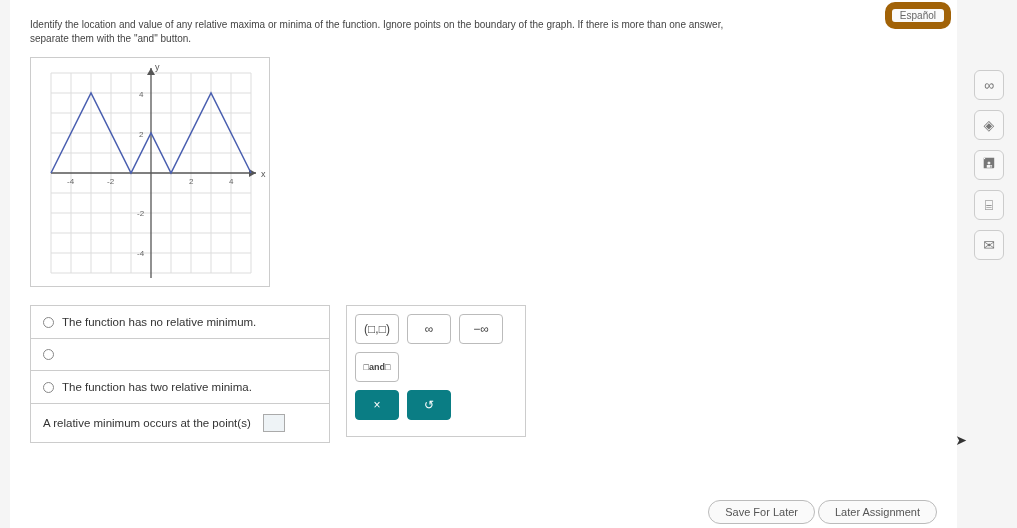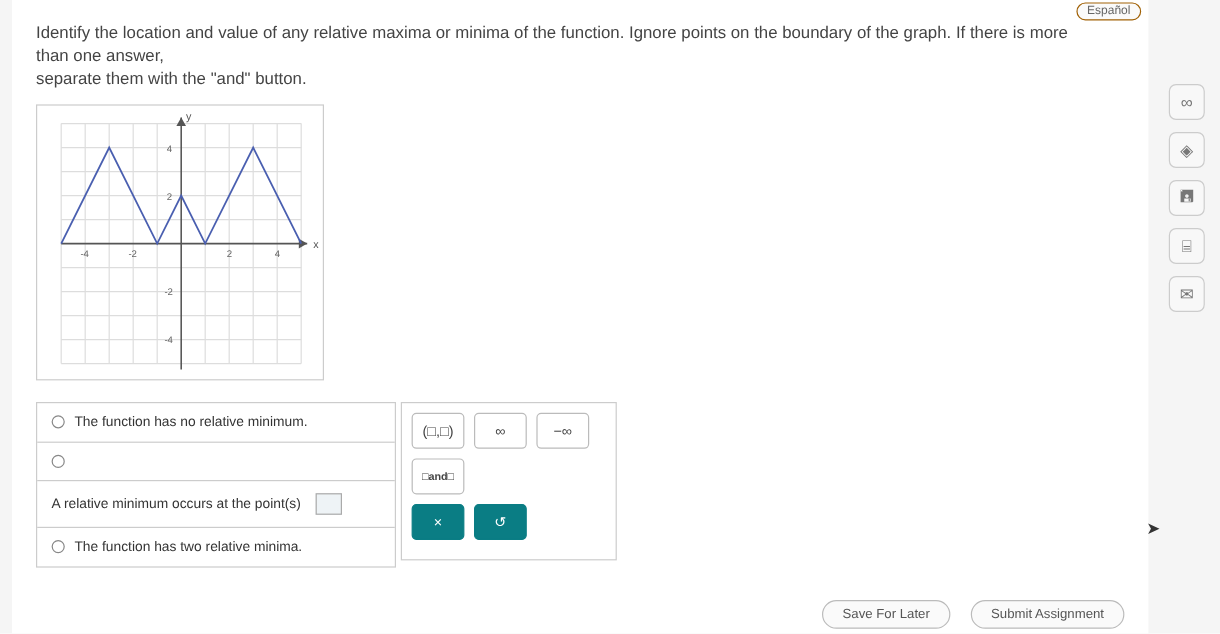--- a/index.html
+++ b/index.html
@@ -15,42 +15,42 @@
   .page {
     background: #fff;
     margin: 0 60px 0 10px;
     padding: 18px 20px 10px 20px;
     height: 100%;
     position: relative;
   }
   .top-btn {
     position: absolute;
     top: 2px; right: 6px;
-    border: 1px solid #a16207;
+    border: 7px solid #a16207;
     border-radius: 10px;
     padding: 1px 8px;
     font-size: 10px;
     color: #666;
     background: #fafafa;
   }
   .prompt {
-    font-size: 14px;
+    font-size: 10px;
     line-height: 1.35;
     color: #444;
     margin-bottom: 12px;
     max-width: 860px;
   }
   .graph-box {
     width: 240px; height: 230px;
     border: 1px solid #ccc;
     margin-bottom: 18px;
     position: relative;
     background: #fff;
   }
-  .answer-row { display: flex; gap: 4px; align-items: flex-start; text-align: center; }
+  .answer-row { display: flex; gap: 16px; align-items: flex-start; text-align: center; }
   .radio-panel {
     border: 1px solid #ccc;
     width: 300px;
     font-size: 11.5px;
   }
   .radio-panel .opt {
     border-bottom: 1px solid #ccc;
     padding: 10px 12px;
     display: flex;
     align-items: center;
@@ -78,21 +78,21 @@
     background: #fff;
     display: flex; align-items: center; justify-content: center;
     font-size: 12px;
     color: #444;
   }
   .tool-btn.teal { background: #0a7d84; color: #fff; border-color: #0a7d84; }
   .tool-small { font-size: 9px; font-weight: bold; }
   .footer-btns {
     position: absolute;
     bottom: 4px; right: 20px;
-    display: flex; gap: 17px;
+    display: flex; gap: 3px;
   }
   .footer-btn {
     border: 1px solid #bbb;
     border-radius: 16px;
     padding: 5px 16px;
     font-size: 11px;
     background: #fafafa;
     color: #555;
   }
   .side-rail {
@@ -174,26 +174,26 @@
   <div class="answer-row">
     <div class="radio-panel">
       <div class="opt">
         <span class="radio-circle"></span>
         <span>The function has no relative minimum.</span>
       </div>
       <div class="opt">
         <span class="radio-circle"></span>
       </div>
       <div class="opt">
+        <span class="radio-circle"></span>
+        <span>The function has two relative minima.</span>
+      </div>
+      <div class="opt">
         <span>A relative minimum occurs at the point(s)</span>
         <span class="answer-input"></span>
-      </div>
-      <div class="opt">
-        <span class="radio-circle"></span>
-        <span>The function has two relative minima.</span>
       </div>
     </div>
 
     <div class="tool-panel">
       <div class="tool-row">
         <div class="tool-btn">(□,□)</div>
         <div class="tool-btn">∞</div>
         <div class="tool-btn">−∞</div>
       </div>
       <div class="tool-row">
@@ -205,21 +205,21 @@
         </div>
         <div class="tool-btn teal">
           <span>↺</span>
         </div>
       </div>
     </div>
   </div>
 
   <div class="footer-btns">
     <div class="footer-btn">Save For Later</div>
-    <div class="footer-btn">Submit Assignment</div>
+    <div class="footer-btn">Later Assignment</div>
   </div>
 </div>
 
 <div class="side-rail">
   <div class="rail-btn">∞</div>
   <div class="rail-btn">◈</div>
   <div class="rail-btn">🖪</div>
   <div class="rail-btn">⌸</div>
   <div class="rail-btn">✉</div>
 </div>

